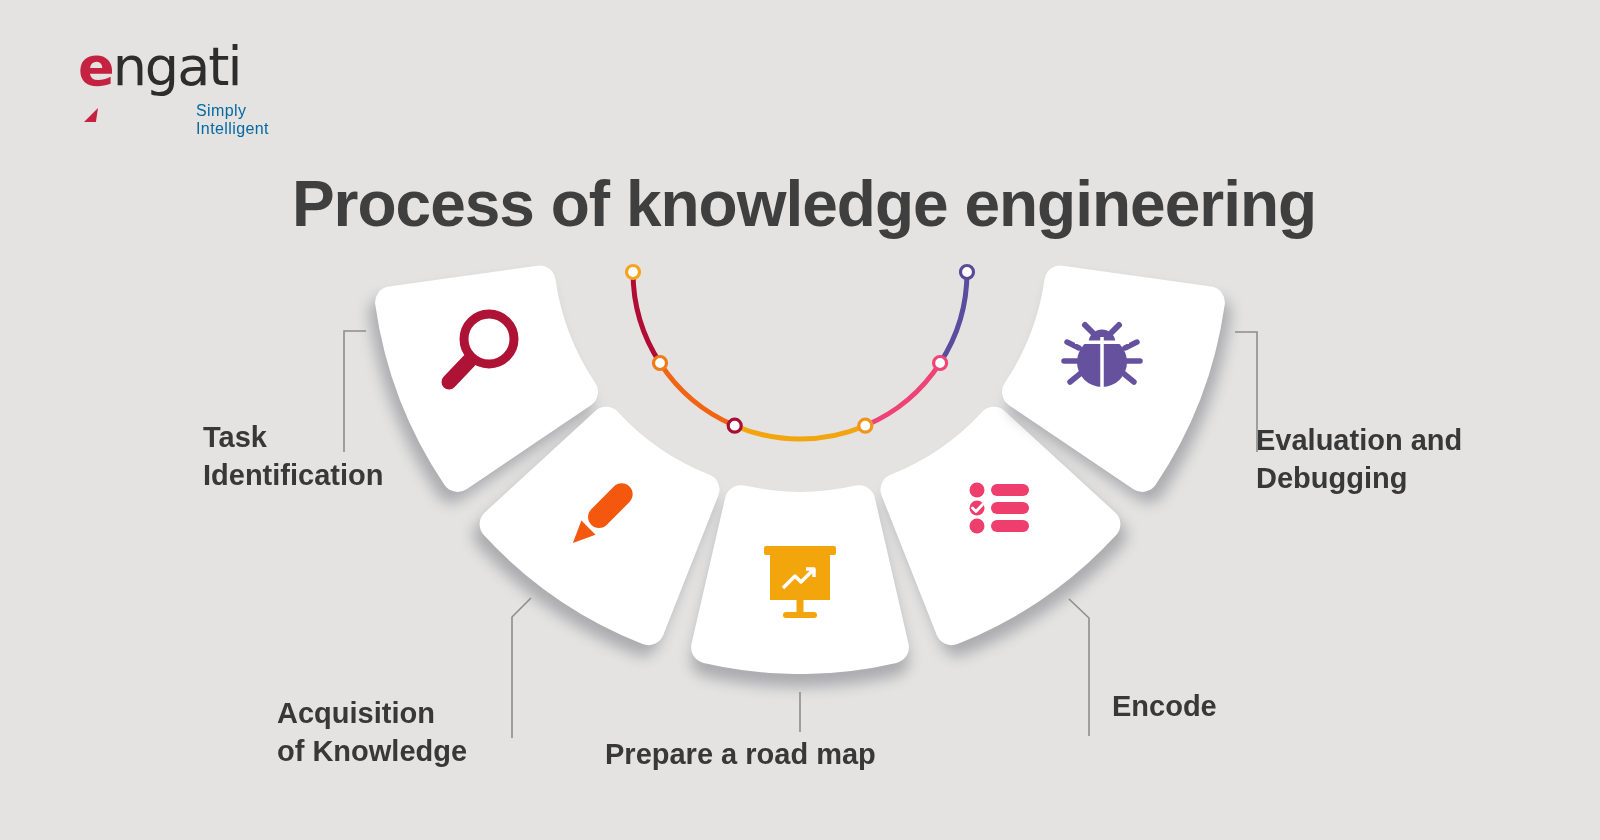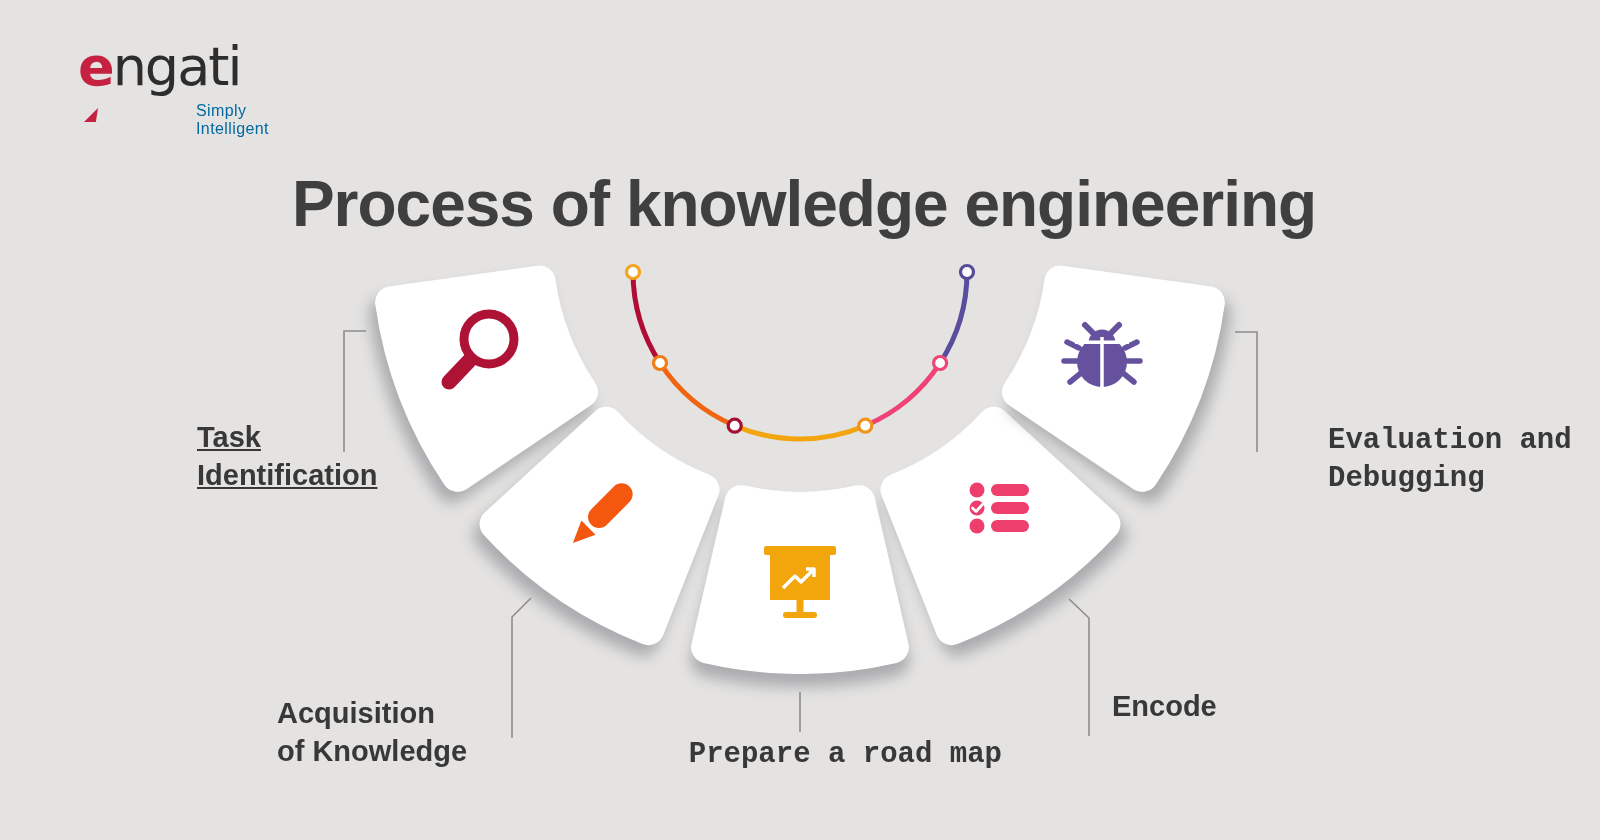--- a/index.html
+++ b/index.html
@@ -31,25 +31,25 @@
   .shadow-c{filter:drop-shadow(0px 13px 7px rgba(105,105,112,.45));}
   .shadow-r{filter:drop-shadow(6px 11px 7px rgba(105,105,112,.45));}
   .arc-seg{fill:none;stroke-width:5;stroke-linecap:round;}
   .arc-dot{stroke-width:3.2;}
   .connector{fill:none;stroke:#8d8d8d;stroke-width:1.6;}
   
   .step-label{
     position:absolute;color:#383838;font-size:29px;font-weight:700;
     line-height:1.31;white-space:pre-line;
   }
-  .lbl-1{left:197px;top:419px;text-decoration:underline;}
+  .lbl-1{left:203px;top:419px;}
   .lbl-2{left:277px;top:695px;}
-  .lbl-3{left:642px;top:736px;width:360px;text-align:right;white-space:nowrap;font-family:Liberation Mono, monospace;}
+  .lbl-3{left:605px;top:736px;width:360px;text-align:left;white-space:nowrap;}
   .lbl-4{left:1112px;top:688px;text-align:center;}
-  .lbl-5{left:1328px;top:422px;font-family:Liberation Mono, monospace;}
+  .lbl-5{left:1256px;top:422px;}
 </style>
 </head>
 <body>
 
 <div class="logo">
   <div class="brand"><span class="brand-e">e</span><span class="brand-rest">ngati</span></div>
   <span class="bubble-tail"></span>
   <div class="tagline">Simply Intelligent</div>
 </div>
 

